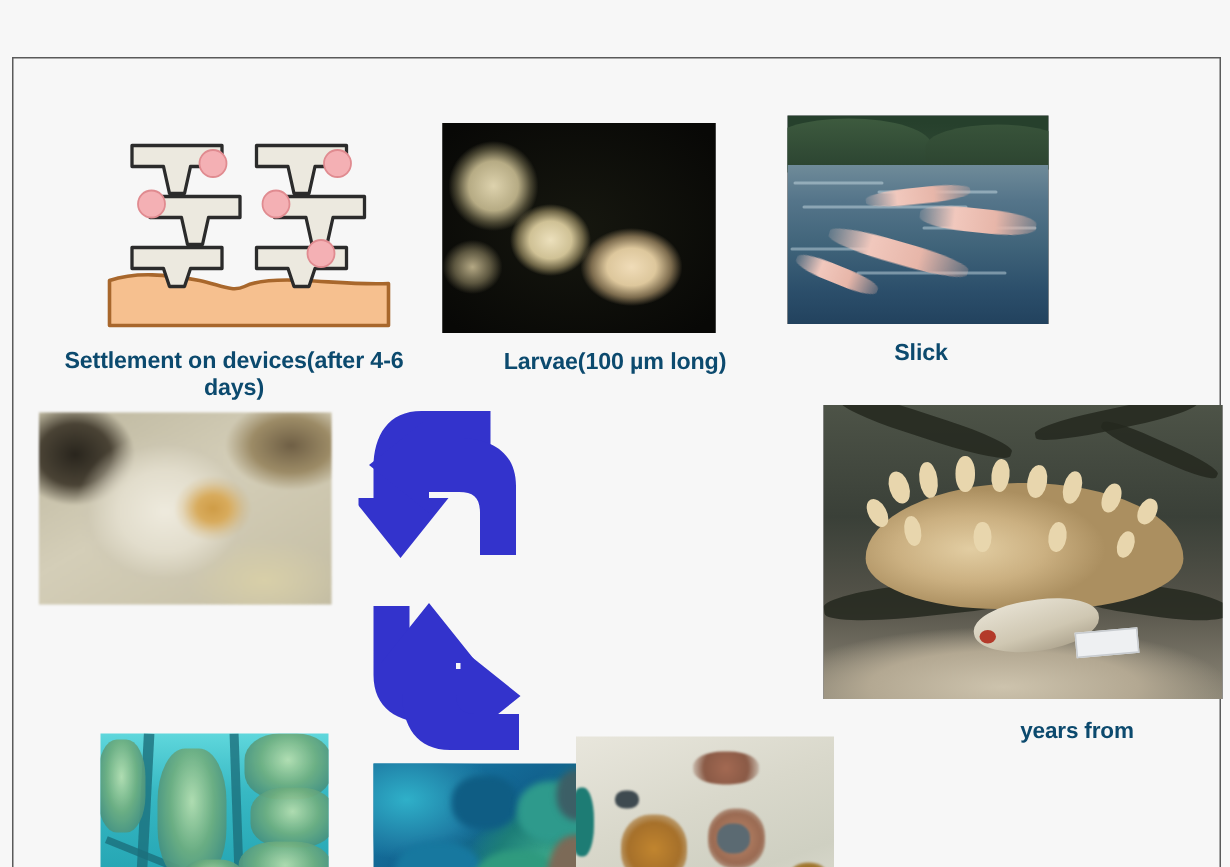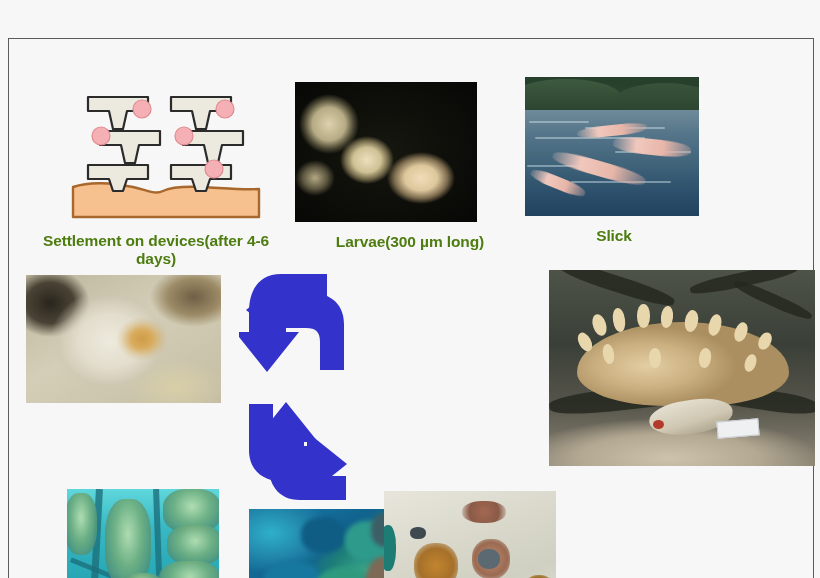--- a/index.html
+++ b/index.html
@@ -37,21 +37,21 @@
   
   .photo {
     position: absolute;
     overflow: hidden;
     background: #2a2a2a;
   }
   .caption {
     position: absolute;
     text-align: center;
     font-weight: bold;
-    color: #4d7c0f;
+    color: #0c4a6e;
     line-height: 1.18;
     letter-spacing: -0.1px;
   }
 
   
   .device-art {
     position: absolute;
     left: 62px;
     top: 52px;
     width: 190px;
@@ -267,21 +267,21 @@
           <circle cx="154" cy="18" r="9"></circle>
           <circle cx="113" cy="45" r="9"></circle>
           <circle cx="143" cy="78" r="9"></circle>
         </g>
       </svg>
     </div>
 
     <div class="caption" id="caption-settlement">Settlement on devices(after 4-6 days)</div>
 
     <div class="photo" id="photo-larvae"></div>
-    <div class="caption" id="caption-larvae">Larvae(300 µm long)</div>
+    <div class="caption" id="caption-larvae">Larvae(100 µm long)</div>
 
     <div class="photo" id="photo-slick">
       <div class="sky-hill"></div>
       <div class="hill1"></div>
       <div class="hill2"></div>
       <div class="sea"></div>
       <div class="ripple" style="left:4px;  top:44px;  width:60px;"></div>
       <div class="ripple" style="left:60px; top:50px;  width:80px;"></div>
       <div class="ripple" style="left:10px; top:60px;  width:110px;"></div>
       <div class="ripple" style="left:90px; top:74px;  width:76px;"></div>
@@ -315,20 +315,21 @@
       <div class="tip" style="left:30px;  top:62px; width:12px; height:20px; transform:rotate(-28deg);"></div>
       <div class="tip" style="left:54px;  top:74px; width:11px; height:20px; transform:rotate(-10deg);"></div>
       <div class="tip" style="left:100px; top:78px; width:12px; height:20px;"></div>
       <div class="tip" style="left:150px; top:78px; width:12px; height:20px; transform:rotate(8deg);"></div>
       <div class="tip" style="left:196px; top:84px; width:11px; height:18px; transform:rotate(18deg);"></div>
       <div class="base-rock"></div>
       <div class="red-dot"></div>
       <div class="tag"></div>
     </div>
     <div class="caption" id="caption-spawning">
+      <div>years from</div>
     </div>
 
     <div class="photo" id="photo-nursery">
       <div class="pole" style="left:26px;  top:0;    width:7px;  height:112px; transform:rotate(3deg);"></div>
       <div class="pole" style="left:88px;  top:0;    width:6px;  height:112px; transform:rotate(-2deg);"></div>
       <div class="pole" style="left:2px;   top:78px; width:52px; height:5px;  transform:rotate(22deg);"></div>
       <div class="frond" style="left:38px;  top:10px; width:46px; height:88px;"></div>
       <div class="frond" style="left:-2px;  top:4px;  width:32px; height:62px;"></div>
       <div class="frond" style="left:96px;  top:0px;  width:58px; height:44px;"></div>
       <div class="frond" style="left:100px; top:36px; width:56px; height:40px;"></div>

